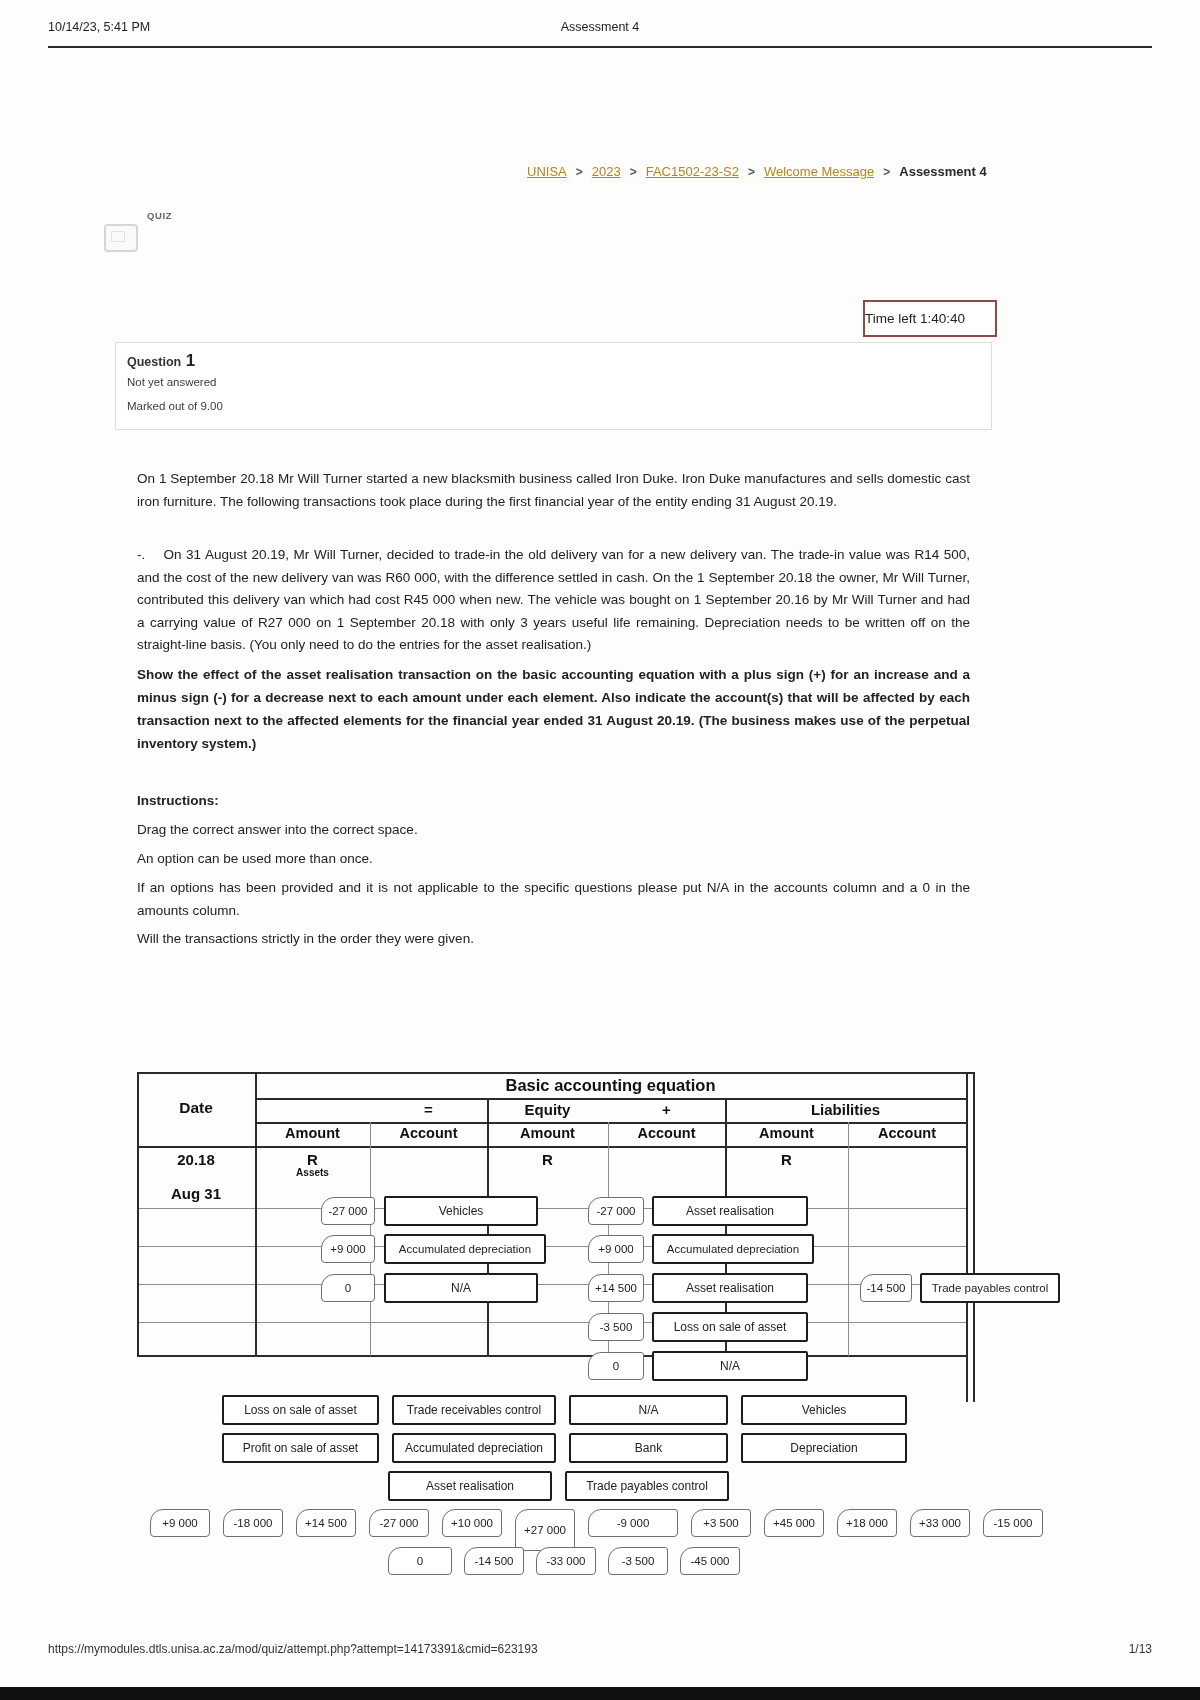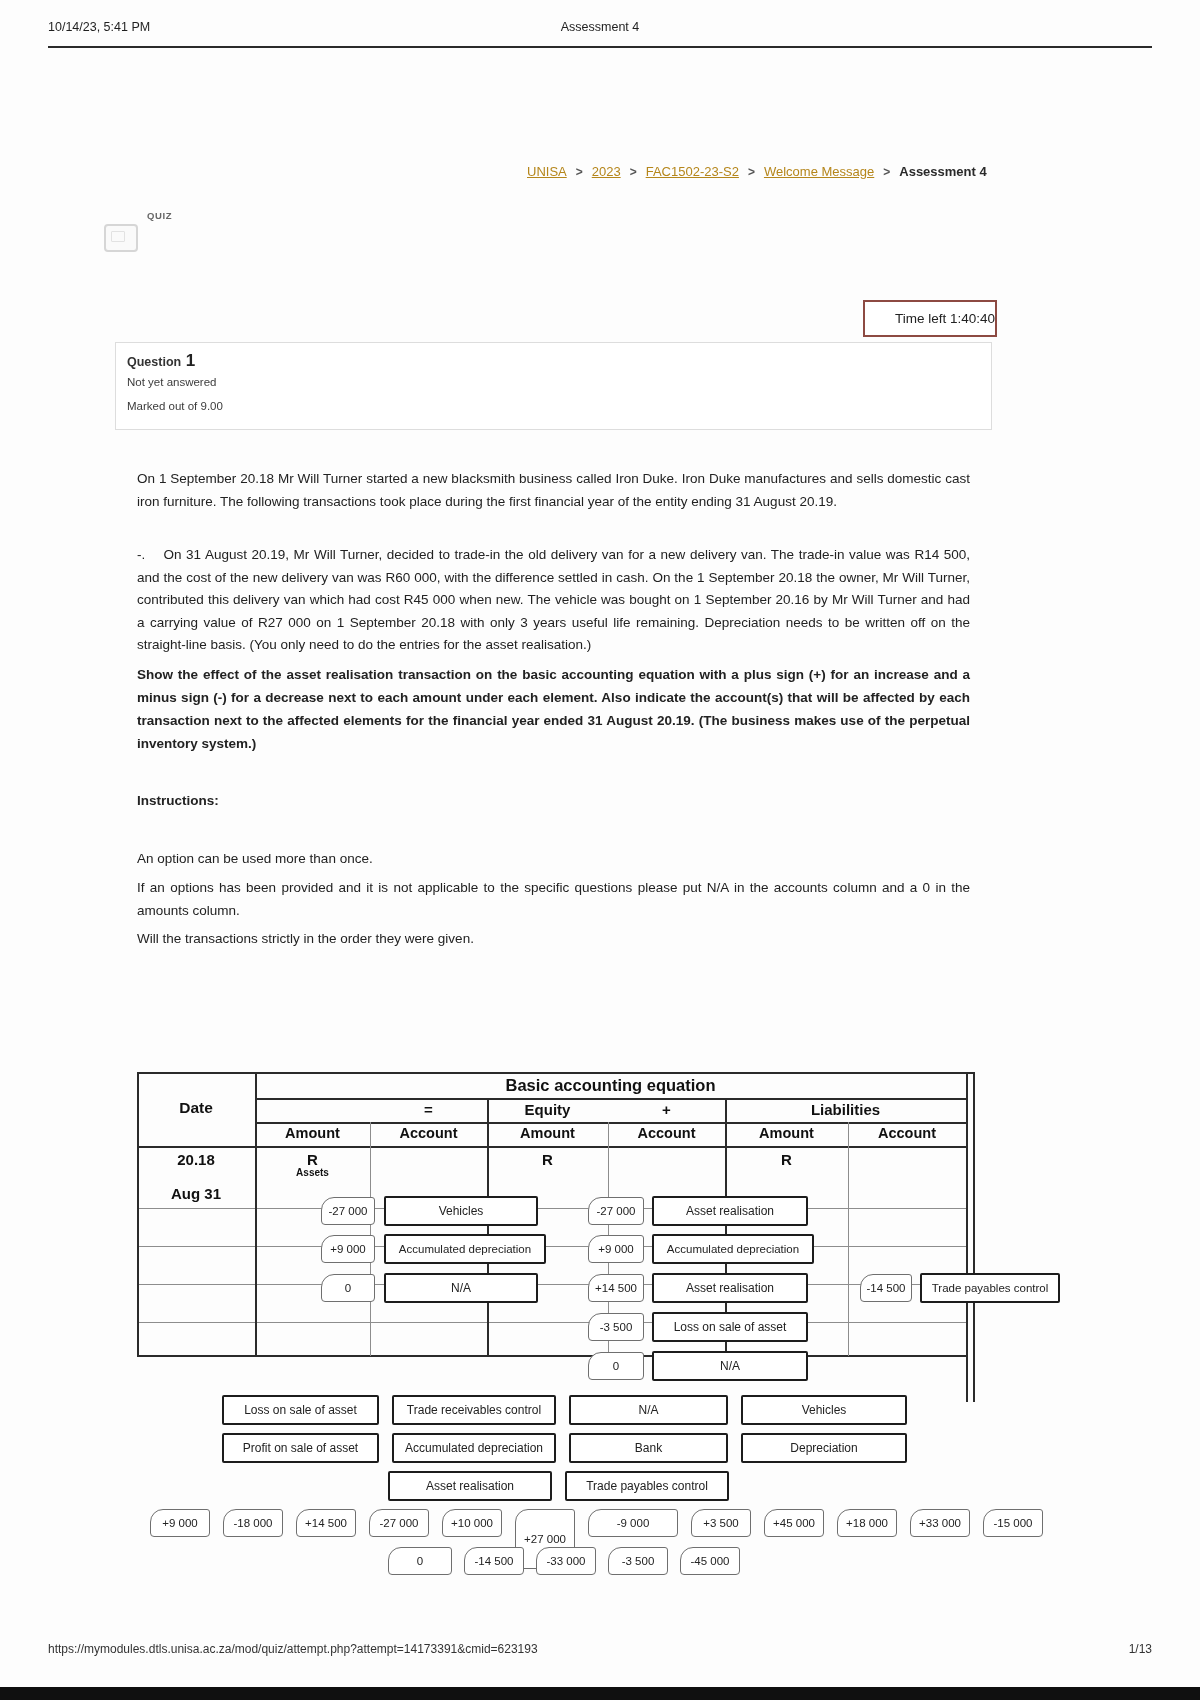--- a/index.html
+++ b/index.html
@@ -45,38 +45,39 @@
     <a>Welcome Message</a>
     <span class="sep">&gt;</span>
     <span class="cur">Assessment 4</span>
   </nav>
 
   <div class="abs" style="left:147px;top:210px;font-size:9.5px;letter-spacing:.6px;color:#666;font-weight:bold">QUIZ</div>
   <div class="abs" style="left:104px;top:224px;width:30px;height:24px;border:2px solid #d6d6d6;border-radius:4px;background:#fafafa">
     <div style="position:absolute;left:5px;top:5px;width:12px;height:9px;border:1.5px solid #e2e2e2;border-radius:1px"></div>
   </div>
 
-  <div class="abs" style="left:863px;top:300px;width:130px;height:33px;border:2px solid #8d4a42;display:flex;align-items:center;justify-content:flex-end;font-size:13.5px;color:#222;background:#fff">
+  <div class="abs" style="left:863px;top:300px;width:130px;height:33px;border:2px solid #8d4a42;display:flex;align-items:center;justify-content:flex-start;font-size:13.5px;color:#222;background:#fff">
     <span>Time left 1:40:40</span>
   </div>
 
   <div class="abs" style="left:115px;top:342px;width:875px;height:86px;border:1.5px solid #ddd;background:#fff">
     <div style="position:absolute;left:11px;top:8px">
       <span style="font-size:12.5px;font-weight:bold;color:#333">Question</span>
       <span style="font-size:17px;font-weight:bold;color:#222">1</span>
     </div>
     <div class="qmeta" style="position:absolute;left:11px;top:33px">Not yet answered</div>
     <div class="qmeta" style="position:absolute;left:11px;top:57px">Marked out of 9.00</div>
   </div>
 
   <p class="para" style="top:468px;margin:0">On 1 September 20.18 Mr Will Turner started a new blacksmith business called Iron Duke. Iron Duke manufactures and sells domestic cast iron furniture. The following transactions took place during the first financial year of the entity ending 31 August 20.19.</p>
   <p class="para" style="top:544px;margin:0">-.&nbsp;&nbsp;&nbsp;&nbsp;On 31 August 20.19, Mr Will Turner, decided to trade-in the old delivery van for a new delivery van. The trade-in value was R14 500, and the cost of the new delivery van was R60 000, with the difference settled in cash. On the 1 September 20.18 the owner, Mr Will Turner, contributed this delivery van which had cost R45 000 when new. The vehicle was bought on 1 September 20.16 by Mr Will Turner and had a carrying value of R27 000 on 1 September 20.18 with only 3 years useful life remaining. Depreciation needs to be written off on the straight-line basis. (You only need to do the entries for the asset realisation.)</p>
   <p class="para bold" style="top:663px;margin:0;line-height:23px">Show the effect of the asset realisation transaction on the basic accounting equation with a plus sign (+) for an increase and a minus sign (-) for a decrease next to each amount under each element. Also indicate the account(s) that will be affected by each transaction next to the affected elements for the financial year ended 31 August 20.19. (The business makes use of the perpetual inventory system.)</p>
 
   <div class="para bold" style="top:790px">Instructions:</div>
+  <div class="para" style="top:819px">Drag the correct answer into the correct space.</div>
   <div class="para" style="top:848px">An option can be used more than once.</div>
   <div class="para" style="top:877px">If an options has been provided and it is not applicable to the specific questions please put N/A in the accounts column and a 0 in the amounts column.</div>
   <div class="para" style="top:928px">Will the transactions strictly in the order they were given.</div>
 
   <div class="hline" style="left:137px;top:1072px;width:838px;height:2px"></div>
   <div class="hline" style="left:255px;top:1098px;width:711px;height:2px"></div>
   <div class="hline" style="left:255px;top:1122px;width:711px;height:2px"></div>
   <div class="hline" style="left:137px;top:1146px;width:829px;height:2px"></div>
   <div class="hline gline" style="left:137px;top:1208px;width:829px;height:1px"></div>
   <div class="hline gline" style="left:137px;top:1246px;width:829px;height:1px"></div>
@@ -152,21 +153,21 @@
     <div class="box" style="width:160px">Asset realisation</div>
     <div class="box" style="width:160px">Trade payables control</div>
   </div>
 
   <div class="optrow" style="left:150px;top:1509px;gap:13px">
     <div class="chip" style="min-width:52px;padding:0 3px">+9 000</div>
     <div class="chip" style="min-width:52px;padding:0 3px">-18 000</div>
     <div class="chip" style="min-width:52px;padding:0 3px">+14 500</div>
     <div class="chip" style="min-width:52px;padding:0 3px">-27 000</div>
     <div class="chip" style="min-width:52px;padding:0 3px">+10 000</div>
-    <div class="chip" style="min-width:52px;padding:16px 3px">+27 000</div>
+    <div class="chip" style="min-width:52px;padding:7px 3px">+27 000</div>
     <div class="chip" style="min-width:52px;padding:0 18px">-9 000</div>
     <div class="chip" style="min-width:52px;padding:0 3px">+3 500</div>
     <div class="chip" style="min-width:52px;padding:0 3px">+45 000</div>
     <div class="chip" style="min-width:52px;padding:0 3px">+18 000</div>
     <div class="chip" style="min-width:52px;padding:0 3px">+33 000</div>
     <div class="chip" style="min-width:52px;padding:0 3px">-15 000</div>
   </div>
   <div class="optrow" style="left:388px;top:1547px;gap:12px">
     <div class="chip" style="min-width:56px;padding:0 3px">0</div>
     <div class="chip" style="min-width:52px;padding:0 3px">-14 500</div>

